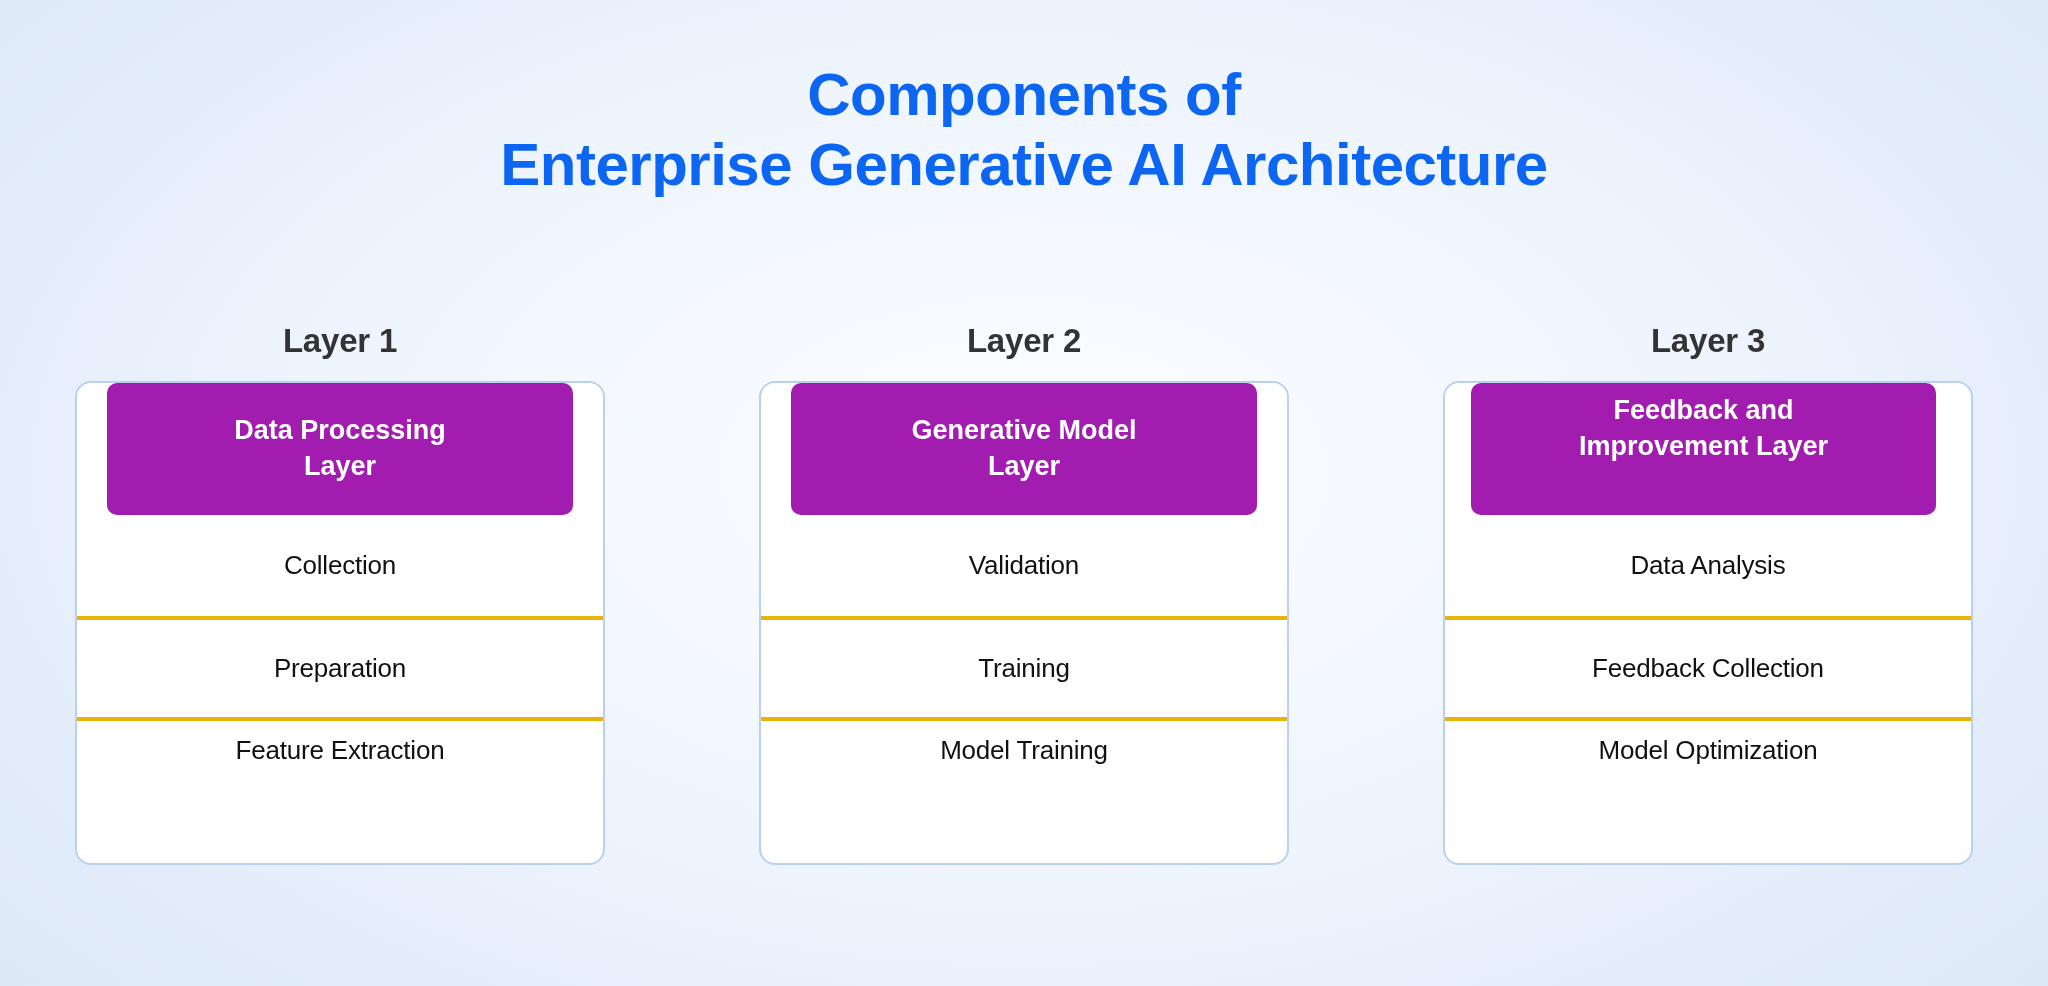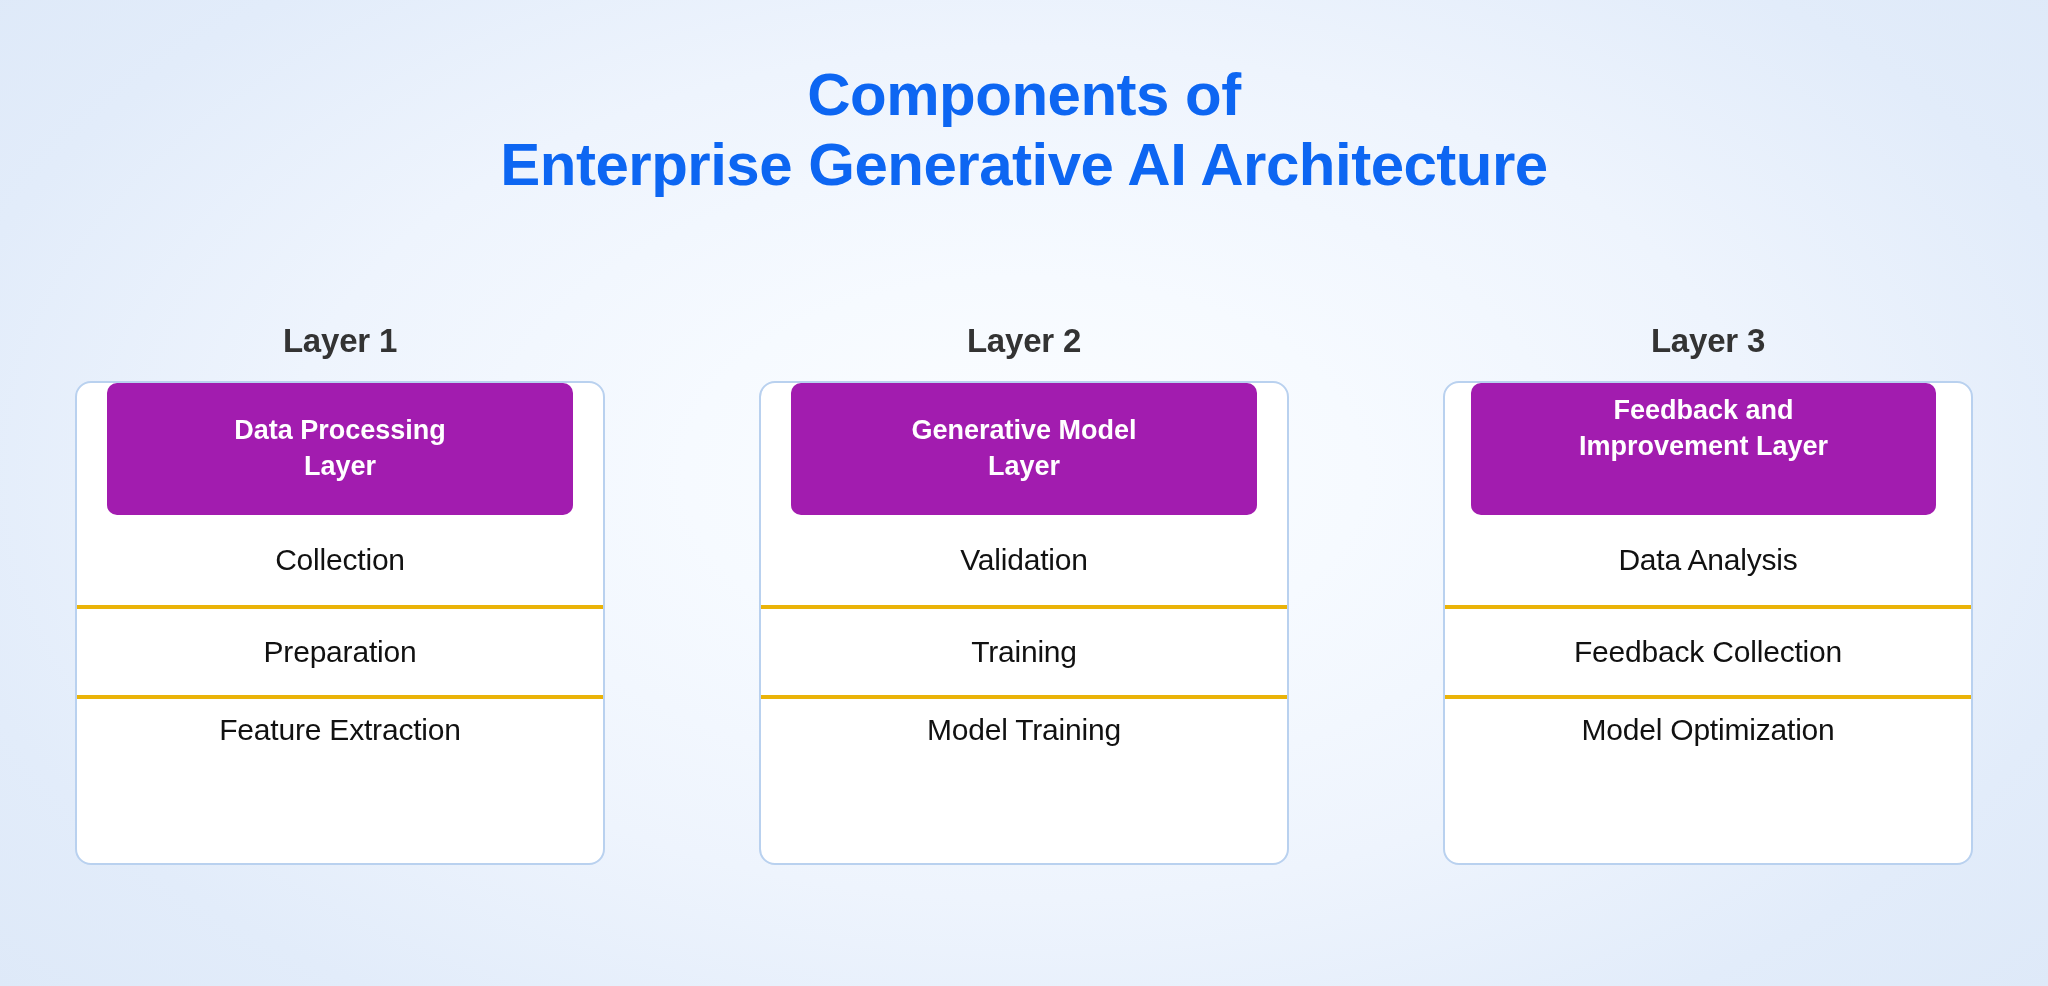--- a/index.html
+++ b/index.html
@@ -106,25 +106,25 @@
   }
 
   .card-rows {
     margin-top: 132px;
     display: flex;
     flex-direction: column;
     flex: 1;
   }
 
   .card-row {
-    height: 90px;
+    height: 101px;
     display: flex;
     align-items: center;
     justify-content: center;
-    font-size: 30px;
+    font-size: 26px;
     color: #111111;
     letter-spacing: -0.2px;
     position: relative;
     text-align: center;
   }
   .card-row + .card-row {
     border-top: 4px solid #eab308;
   }
   .card-row:last-child {
     height: auto;

